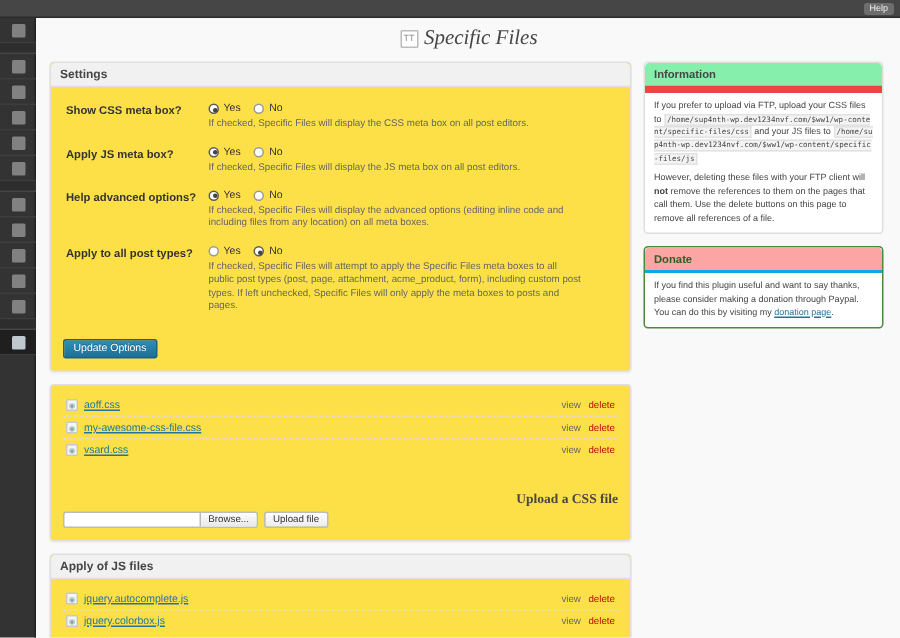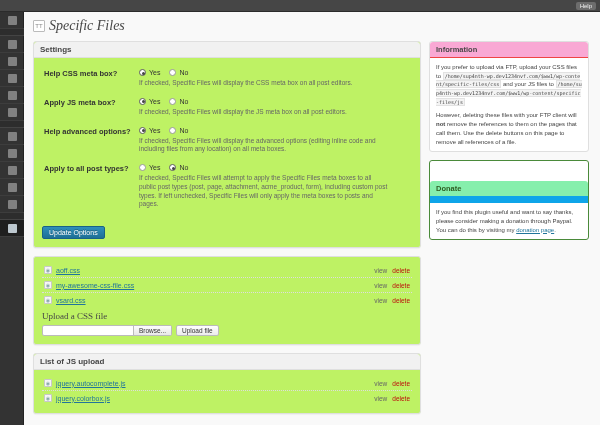--- a/index.html
+++ b/index.html
@@ -43,34 +43,34 @@
   
   .wrap {
     position:absolute; top:12px; left:25px; right:0; bottom:0;
     background:#f9f9f9; padding:6px 8px 0 8px; overflow:hidden;
   }
   h1.page-title {
     margin:0 0 7px 0;
     font-family:"Liberation Serif", serif;
     font-style:italic; font-weight:normal;
     font-size:14px; color:#464646;
-    display:flex; align-items:center; gap:4px;
+    display:flex; align-items:center; gap:4px;justify-content:center;
   }
   .title-icon {
     width:12px; height:12px; border:1px solid #bbb; background:#fff;
     display:inline-flex; align-items:center; justify-content:center;
     font-style:normal; font-size:6px; color:#888; font-family:"Liberation Sans",sans-serif;
     border-radius:1px;
   }
   .cols { display:flex; gap:8px; align-items:flex-start; }
   .col-main { width:388px; flex:none; }
   .col-side { width:160px; flex:none; }
 
   .panel {
-    background:#bef264; border:1px solid #dfdfdf;
+    background:#fde047; border:1px solid #dfdfdf;
     border-radius:3px; margin-bottom:8px;
     box-shadow:0 1px 1px rgba(0,0,0,.04);
   }
   .panel-h {
     background:#f1f1f1;
     border-bottom:1px solid #dfdfdf;
     padding:3px 6px; font-size:8px; font-weight:bold; color:#464646;
     border-radius:3px 3px 0 0;
   }
   .panel-b { padding:6px 8px 8px 8px; }
@@ -122,46 +122,46 @@
     border:1px solid #c8c8c8; background:#f6f6f6; border-radius:1px;
     display:inline-flex; align-items:center; justify-content:center;
     font-size:5px; color:#8aa; flex:none;
   }
   .fl-name { color:#21759b; text-decoration:underline; cursor:pointer; }
   .fl-actions { margin-left:auto; display:flex; gap:5px; }
   .a-view { color:#666; cursor:pointer; font-size:6.5px; }
   .a-del { color:#bc0b0b; cursor:pointer; font-size:6.5px; }
 
   h3.upl {
-    margin:4px 0 4px 0; font-size:9px; font-weight:normal;
-    font-family:"Liberation Serif", serif; color:#464646;
+    margin:20px 0 4px 0; font-size:9px; font-weight:bold;
+    font-family:"Liberation Serif", serif; color:#464646;text-align:right;
   }
   .upload-row { display:flex; align-items:center; gap:4px; }
   .fileinput {
     display:flex; align-items:center;
     border:1px solid #bbb; background:#fff; height:11px; width:130px;
     border-radius:2px; overflow:hidden;
   }
   .fileinput .fname { flex:1; }
   .fileinput .browse {
     height:100%; padding:0 5px; font-size:6.5px; color:#333;
     background:linear-gradient(#fdfdfd,#e8e8e8);
     border-left:1px solid #bbb; display:flex; align-items:center;
   }
 
   
   .sidebox { border:1px solid #dfdfdf; background:#fff; border-radius:3px; margin-bottom:8px; }
   .sidebox .sb-h {
-    background:#f9a8d4; border-bottom:1px solid #ef4444;
+    background:#86efac; border-bottom:5px solid #ef4444;
     padding:3px 6px; font-size:7.5px; font-weight:bold; color:#464646;
     border-radius:3px 3px 0 0;
   }
   .sidebox .sb-b { padding:5px 6px; font-size:6px; color:#444; line-height:1.45; }
   .sidebox.donate { border:1px solid #4a8a3a; }
-  .sidebox.donate .sb-h { background:#86efac; border-bottom:7px solid #0ea5e9; color:#2e5c22;margin-top:20px; }
+  .sidebox.donate .sb-h { background:#fca5a5; border-bottom:2px solid #0ea5e9; color:#2e5c22; }
   code.path {
     background:#f3f3f3; border:1px solid #e2e2e2;
     font-family:"DejaVu Sans Mono", monospace; font-size:5px; color:#444;
     padding:0 1px; word-break:break-all;
   }
   .lnk { color:#21759b; text-decoration:underline; }
   .strong { font-weight:bold; }
 </style>
 </head>
 <body>
@@ -222,21 +222,21 @@
   <div class="cols">
 
     <div class="col-main">
 
       <div class="panel">
         <div class="panel-h">Settings</div>
         <div class="panel-b">
           <table class="form">
             <tbody>
                 <tr>
-              <th>Help CSS meta box?</th>
+              <th>Show CSS meta box?</th>
               <td>
                 <div class="radio-row">
                   <span class="radio on"></span>
                   <span class="rl">Yes</span>
                   <span class="radio"></span>
                   <span class="rl">No</span>
                 </div>
                 <div class="desc">If checked, Specific Files will display the CSS meta box on all post editors.</div>
               </td>
             </tr>
@@ -318,21 +318,21 @@
             <div class="fileinput">
               <span class="fname"></span>
               <span class="browse">Browse...</span>
             </div>
             <span class="btn-sec">Upload file</span>
           </div>
         </div>
       </div>
 
       <div class="panel">
-        <div class="panel-h">List of JS upload</div>
+        <div class="panel-h">Apply of JS files</div>
         <div class="panel-b">
           <ul class="filelist">
             <li>
               <span class="fl-ico">◉</span>
               <span class="fl-name">jquery.autocomplete.js</span>
               <span class="fl-actions">
                 <span class="a-view">view</span>
                 <span class="a-del">delete</span>
               </span>
             </li>

